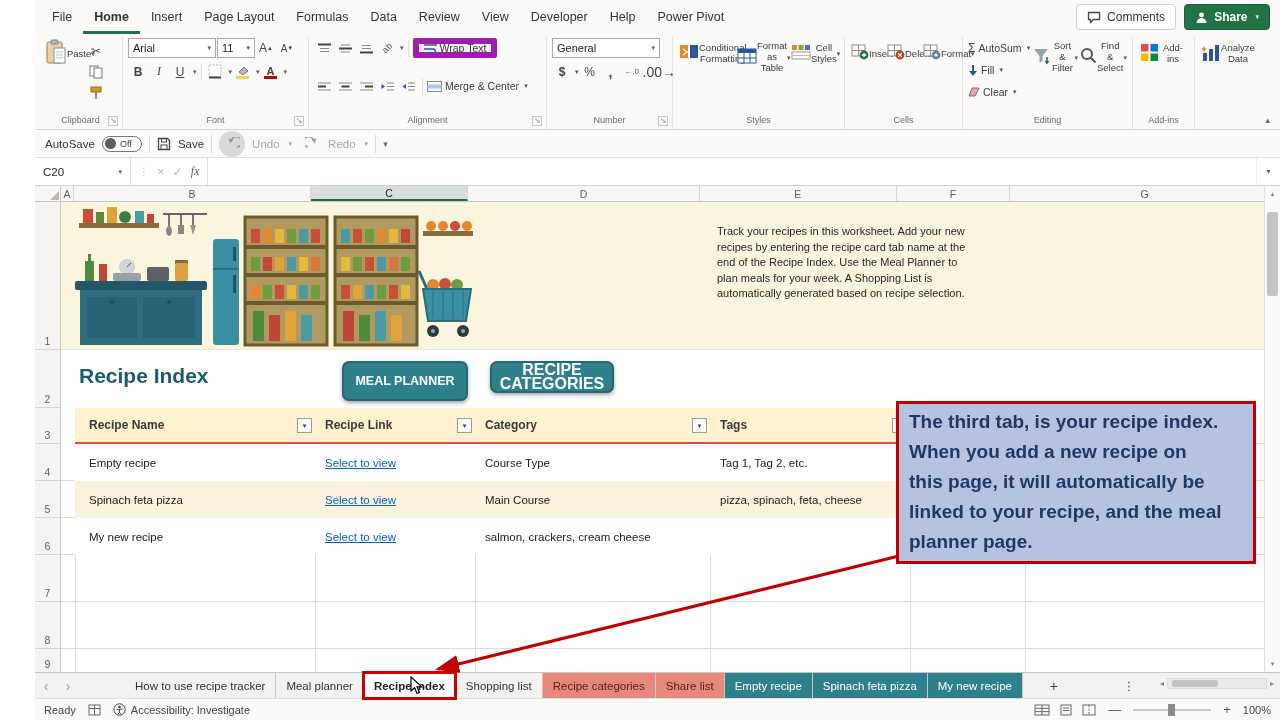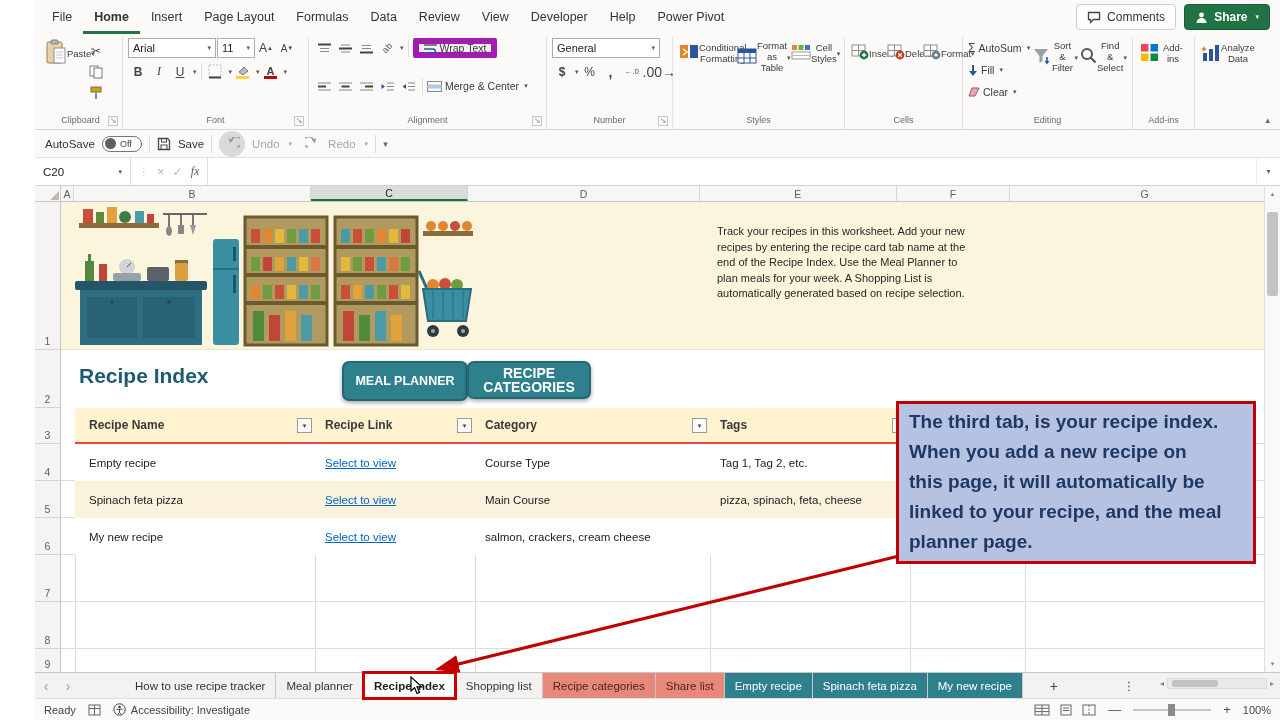--- a/index.html
+++ b/index.html
@@ -719,21 +719,21 @@
     <div class="gl" style="left:990px;top:206px;width:1px;height:264px;"></div>
     <div class="gl" style="left:990px;top:241px;width:274px;height:1px;"></div>
     <div class="gl" style="left:26px;top:278px;width:1238px;height:1px;"></div>
     <div class="gl" style="left:26px;top:315px;width:1238px;height:1px;"></div>
     <div class="gl" style="left:26px;top:352px;width:1238px;height:1px;"></div>
     <div class="gl" style="left:26px;top:399px;width:1238px;height:1px;"></div>
     <div class="gl" style="left:26px;top:446px;width:1238px;height:1px;"></div>
 
     <div class="sheet-title" style="left:44px;top:162px;">Recipe Index</div>
     <div class="tealbtn" style="left:307px;top:159px;width:126px;height:40px;">MEAL PLANNER</div>
-    <div class="tealbtn" style="left:432px;top:159px;width:124px;height:38px;font-size:14px;">RECIPE
+    <div class="tealbtn" style="left:455px;top:159px;width:124px;height:32px;font-size:16px;">RECIPE
 CATEGORIES</div>
 
     <div class="thead" style="left:40px;top:206px;width:950px;height:36px;">
       <div class="th" style="width:240px;padding-left:14px;">
           <span>Recipe Name</span>
           <span class="fltr">▾</span>
         </div>
       <div class="th" style="width:160px;padding-left:10px;">
           <span>Recipe Link</span>
           <span class="fltr">▾</span>

